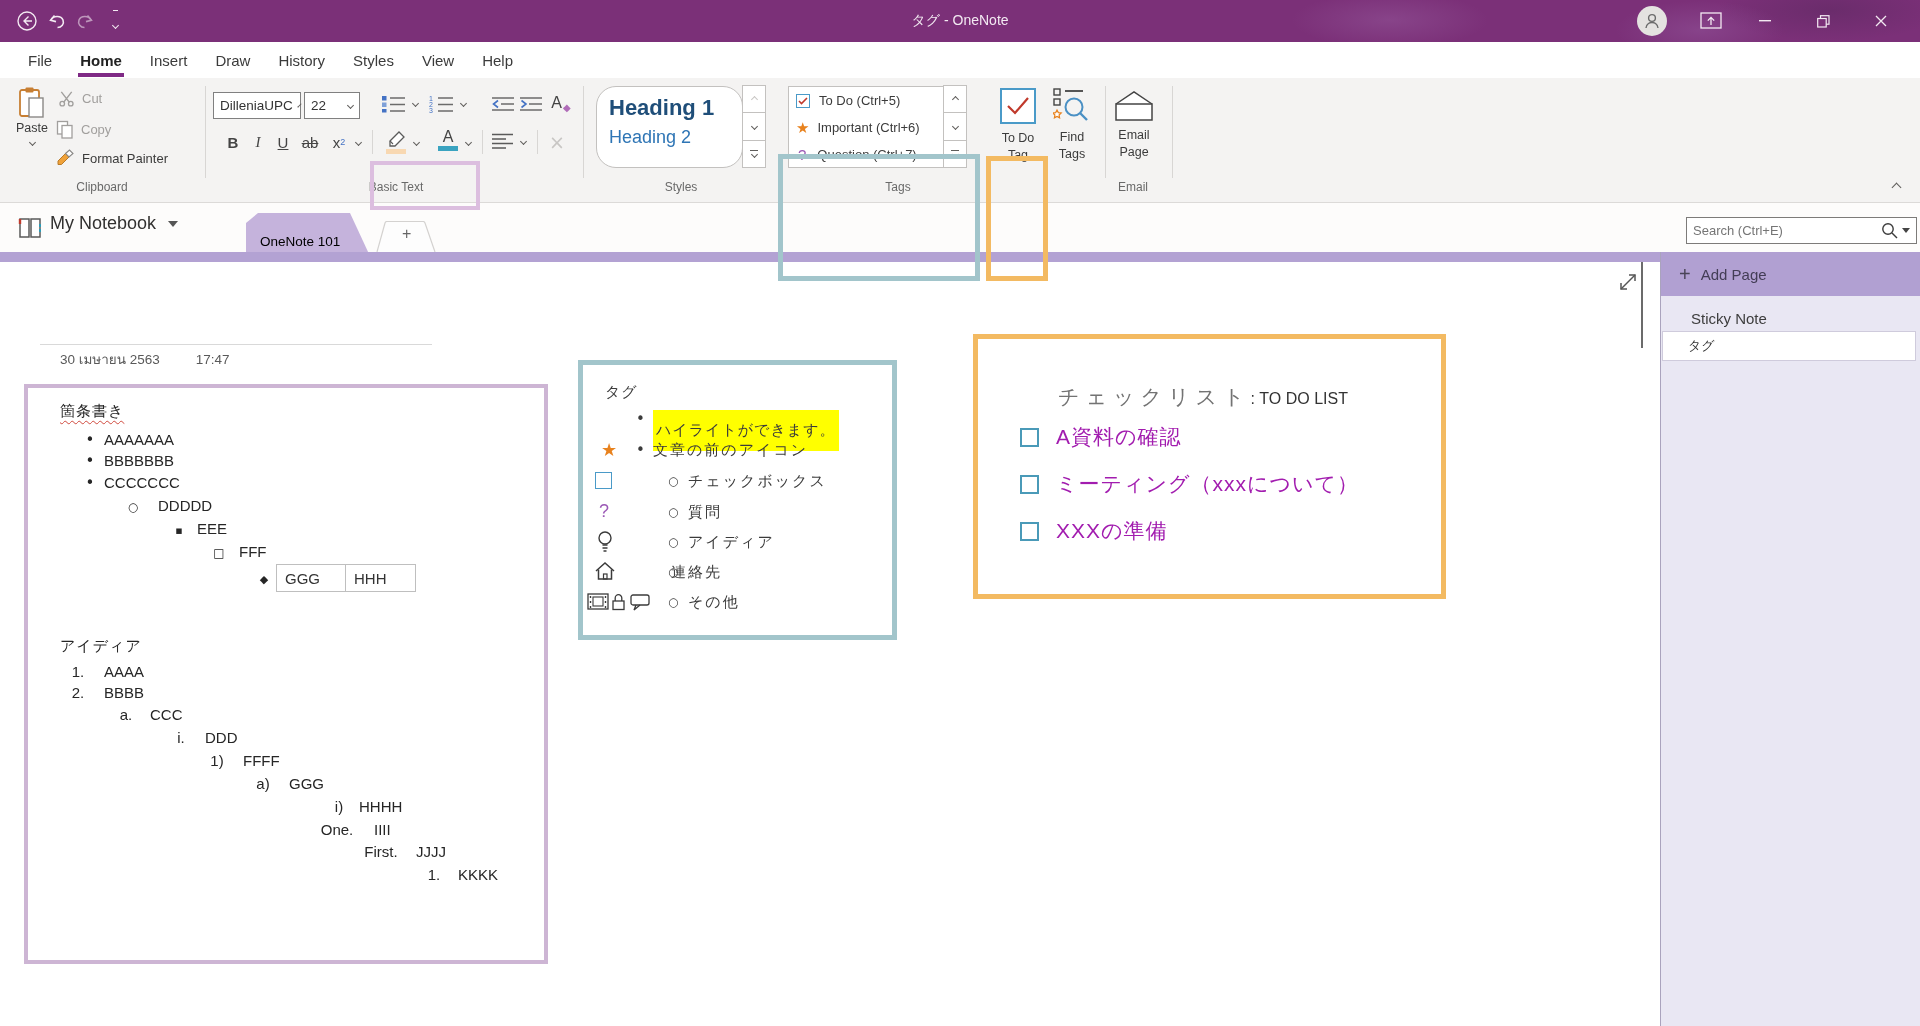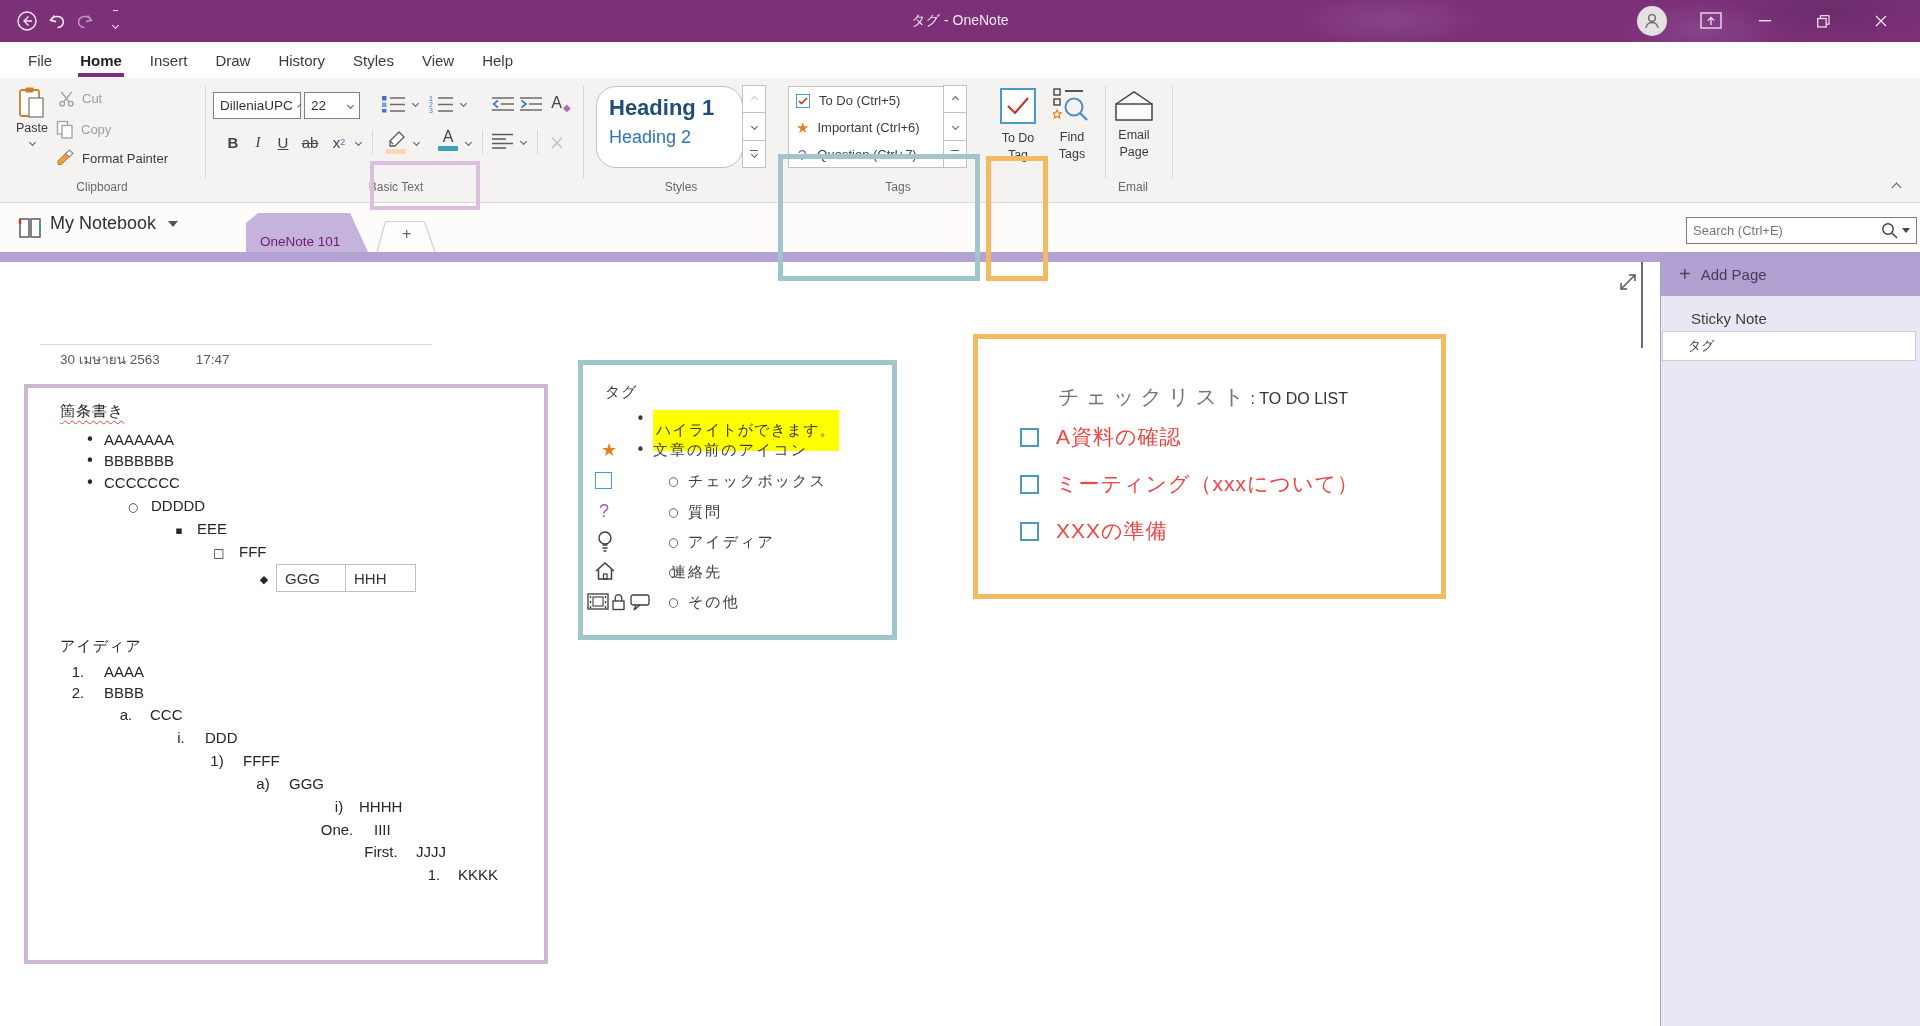--- a/index.html
+++ b/index.html
@@ -48,21 +48,21 @@
   .fmt { font-size:15px; color:#444; }
   .listbox { position:absolute; background:#fff; border:1px solid #c3c1bf; }
   .scrollcol { position:absolute; width:24px; display:flex; flex-direction:column; }
   .scrollcol div { flex:1; background:#fff; border:1px solid #c3c1bf; display:flex; align-items:center; justify-content:center; margin-top:-1px; }
   .anno { position:absolute; pointer-events:none; z-index:6; }
 
   
   #notebookbar { left:0; top:203px; width:1920px; height:49px; background:#fdfcfb; }
   #section-tab { position:absolute; left:246px; top:10px; width:130px; height:56px; background:#c5b3dc;
      clip-path:polygon(0 100%, 0 10px, 12px 0, calc(100% - 26px) 0, 100% 100%);
-     display:flex; align-items:center; padding-left:14px; font-size:13.5px; color:#701a75; }
+     display:flex; align-items:center; padding-left:14px; font-size:13.5px; color:#000000; }
   #new-section-tab { position:absolute; left:376px; top:18px; width:60px; height:31px; color:#555; }
   #strip { left:0; top:252px; width:1660px; height:10px; background:#b3a2d3; }
 
   
   #searchbox { position:absolute; left:1686px; top:14px; width:231px; height:27px; background:#fff; border:1px solid #7d7b79; display:flex; align-items:center; padding:0 6px; }
   #searchbox input { border:none; outline:none; flex:1; font-size:13px; color:#444; font-family:inherit; background:transparent; }
 
   
   #sidebar { left:1660px; top:252px; width:260px; height:774px; background:#e9e7f3; border-left:1px solid #aaa3bd; }
   #addpage-row { position:absolute; left:0; top:0; width:260px; height:44px; background:#b1a0d2; display:flex; align-items:center; padding-left:18px; color:#433d56; font-size:15px; }
@@ -77,21 +77,21 @@
   #datetime span { margin-right:36px; }
   .content-box { position:absolute; background:#fff; }
   #bullet-box { left:24px; top:122px; width:524px; height:580px; border:4px solid #cdb5d4; }
   #tag-box   { left:578px; top:98px; width:319px; height:280px; border:5px solid #a2c5cb; }
   #todo-box  { left:973px; top:72px; width:473px; height:265px; border:5px solid #f3ba62; }
   .jp { letter-spacing:1px; }
   .line { position:absolute; white-space:nowrap; font-size:15px; color:#262626; }
   .mk { display:inline-block; width:16px; text-align:center; margin-right:6px; }
   .tag-row { position:absolute; left:0; width:100%; height:24px; font-size:15px; color:#3b3b3b; }
   .tag-row > span { position:absolute; white-space:nowrap; }
-  .todo-item { position:absolute; display:flex; align-items:center; font-size:21px; color:#ef4444; }
+  .todo-item { position:absolute; display:flex; align-items:center; font-size:21px; color:#a21caf; }
   .cb { width:19px; height:19px; border:2px solid #4a9ab8; background:#fff; margin-right:17px; flex:none; }
   .hl { background:#ffff00; padding:11px 3px;text-align:right; }
   .wavy { text-decoration:underline; text-decoration-style:wavy; text-decoration-color:#d04a3e; text-decoration-thickness:1px; text-underline-offset:4px; }
   svg { display:block; }
 </style>
 </head>
 <body>
 
 <div id="app">
 
@@ -426,21 +426,21 @@
     <div id="datetime">
       <span>30 เมษายน 2563</span><span>17:47</span>
     </div>
 
     <div id="bullet-box" class="content-box">
       <div class="line jp wavy" style="left:32px; top:14px;">箇条書き</div>
 
       <div class="line" style="left:54px; top:43px;"><span class="mk glyph">•</span><span>AAAAAAA</span></div>
       <div class="line" style="left:54px; top:64px;"><span class="mk glyph">•</span><span>BBBBBBB</span></div>
       <div class="line" style="left:54px; top:86px;"><span class="mk glyph">•</span><span>CCCCCCC</span></div>
-      <div class="line" style="left:97px; top:109px;"><span class="mk glyph" style="font-size:12px">○</span><span style="margin-left:4px">DDDDD</span></div>
+      <div class="line" style="left:97px; top:109px;"><span class="mk glyph" style="font-size:12px">○</span><span style="margin-left:11px">DDDDD</span></div>
       <div class="line" style="left:143px; top:132px;"><span class="mk glyph" style="font-size:11px">▪</span><span style="margin-left:4px">EEE</span></div>
       <div class="line" style="left:183px; top:155px;"><span class="mk glyph" style="font-size:12px">□</span><span style="margin-left:6px">FFF</span></div>
       <div class="line" style="left:228px; top:181px;"><span class="mk glyph" style="font-size:11px">◆</span></div>
 
       <div class="abs" style="left:248px; top:176px; width:140px; height:28px; display:flex; border:1px solid #bfbfbf;">
         <div style="width:70px; border-right:1px solid #bfbfbf; display:flex; align-items:center; padding-left:8px; font-size:15px;">GGG</div>
         <div style="width:70px; display:flex; align-items:center; padding-left:8px; font-size:15px;">HHH</div>
       </div>
 
       <div class="line jp" style="left:32px; top:249px;">アイディア</div>

